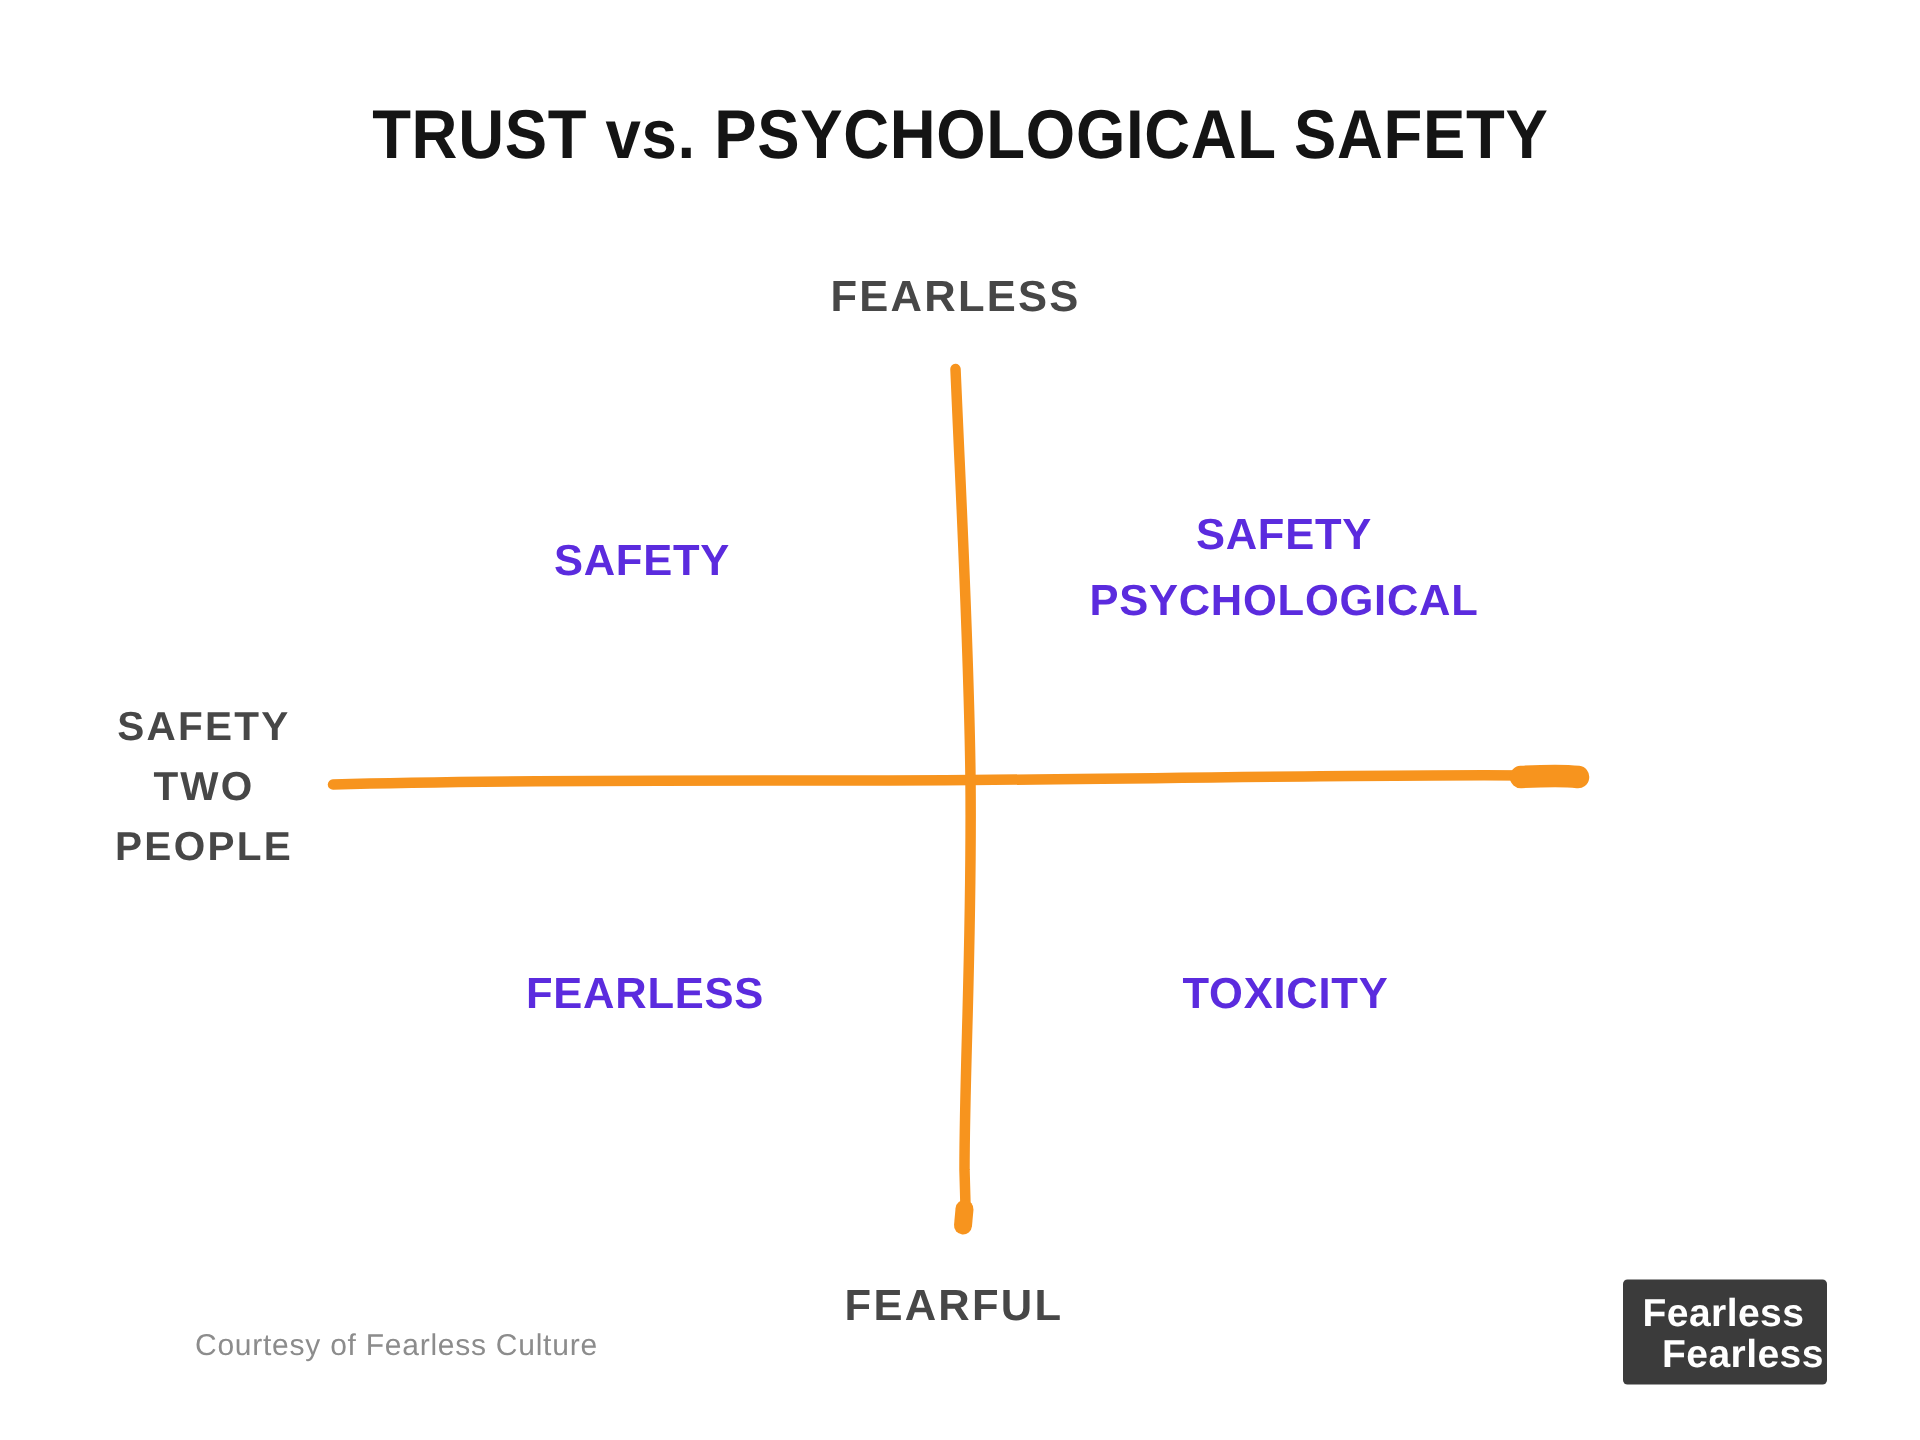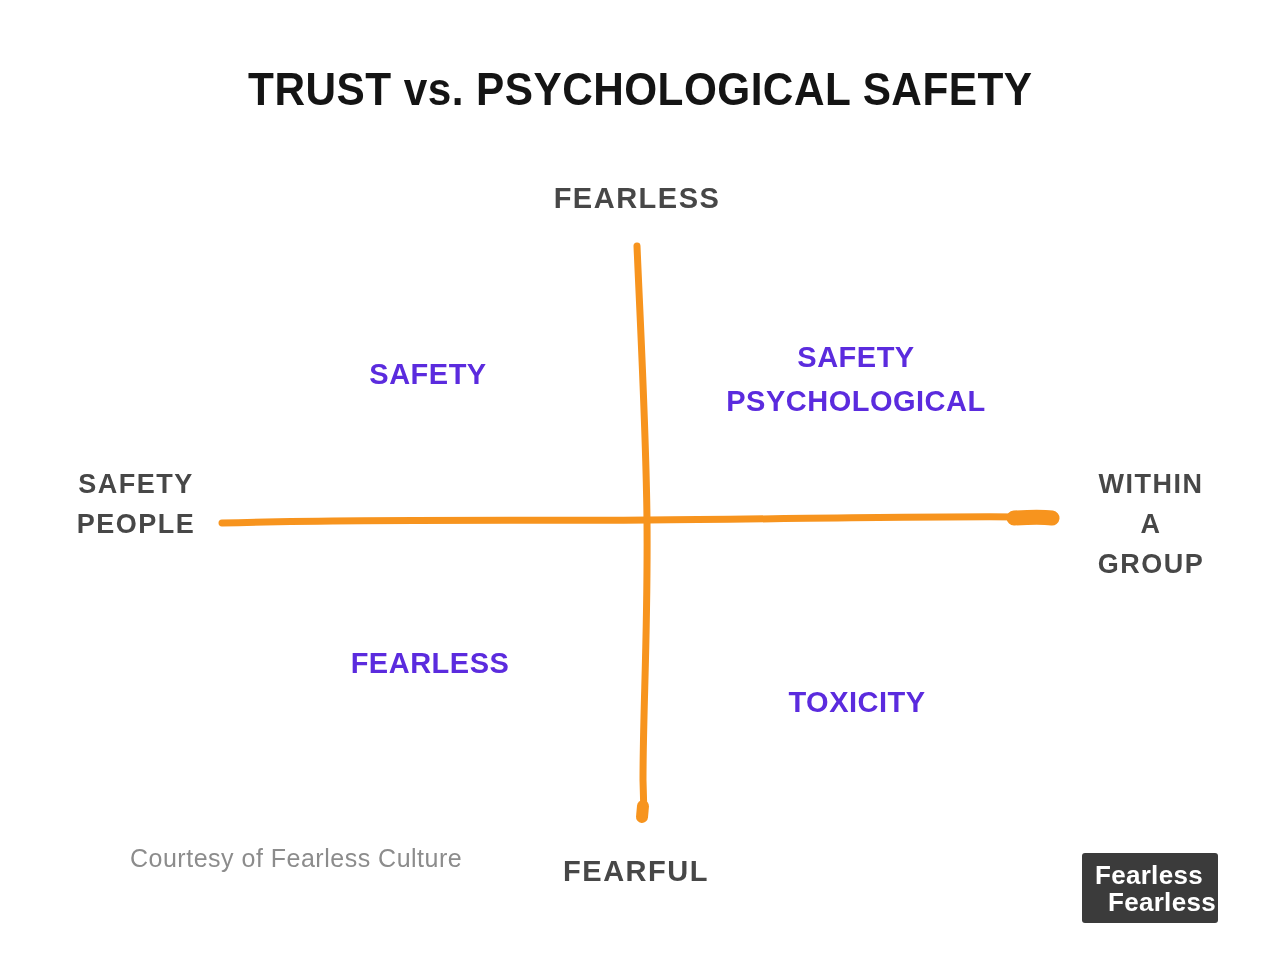--- a/index.html
+++ b/index.html
@@ -52,29 +52,29 @@
     color: var(--quadrant-purple);
     font-weight: 600;
     font-size: 29px;
     letter-spacing: 0.5px;
     text-align: center;
     line-height: 44px;
   }
   .q-top-left     { top: 352px; left: 308px; width: 240px; }
   .q-top-right    { top: 335px; left: 706px; width: 300px; }
   .q-bottom-left  { top: 641px; left: 310px; width: 240px; }
-  .q-bottom-right { top: 641px; left: 737px; width: 240px; margin-top: 39px; }
+  .q-bottom-right { top: 641px; left: 737px; width: 240px; }
 
   svg.axes { position: absolute; top: 0; left: 0; width: 1280px; height: 960px; }
   svg.axes path { stroke: var(--accent-orange); fill: none; }
 
   .courtesy {
     position: absolute;
-    top: 844px; left: 130px;
-    font-size: 25px;
+    top: 886px; left: 130px;
+    font-size: 20px;
     color: var(--courtesy-gray);
     letter-spacing: 0.5px;
   }
 
   .logo {
     position: absolute;
     top: 853px; left: 1082px;
     width: 136px; height: 70px;
     background: var(--logo-bg);
     border-radius: 3px;
@@ -100,28 +100,24 @@
     <path d="M 222 523 C 360 519, 520 521, 648 520 C 790 519, 940 516, 1020 517" stroke-width="7" stroke-linecap="round"></path>
     <path d="M 1014 518 C 1032 517, 1044 517, 1052 518" stroke-width="15" stroke-linecap="round"></path>
     <path d="M 637 246 C 641 340, 646 430, 647 520 C 648 630, 643 710, 643 780 L 644 816" stroke-width="7" stroke-linecap="round"></path>
     <path d="M 643 806 L 642 817" stroke-width="12" stroke-linecap="round"></path>
   </svg>
 
   <div class="axis-label axis-top">FEARLESS</div>
 
   <div class="axis-label axis-left">
     <div>SAFETY</div>
+    <div>TWO</div>
     <div>PEOPLE</div>
   </div>
 
-  <div class="axis-label axis-right">
-    <div>WITHIN</div>
-    <div>A</div>
-    <div>GROUP</div>
-  </div>
 
   <div class="axis-label axis-bottom">FEARFUL</div>
 
   <div class="quadrant-label q-top-left">SAFETY</div>
 
   <div class="quadrant-label q-top-right">
     <div>SAFETY</div>
     <div>PSYCHOLOGICAL</div>
   </div>
 

